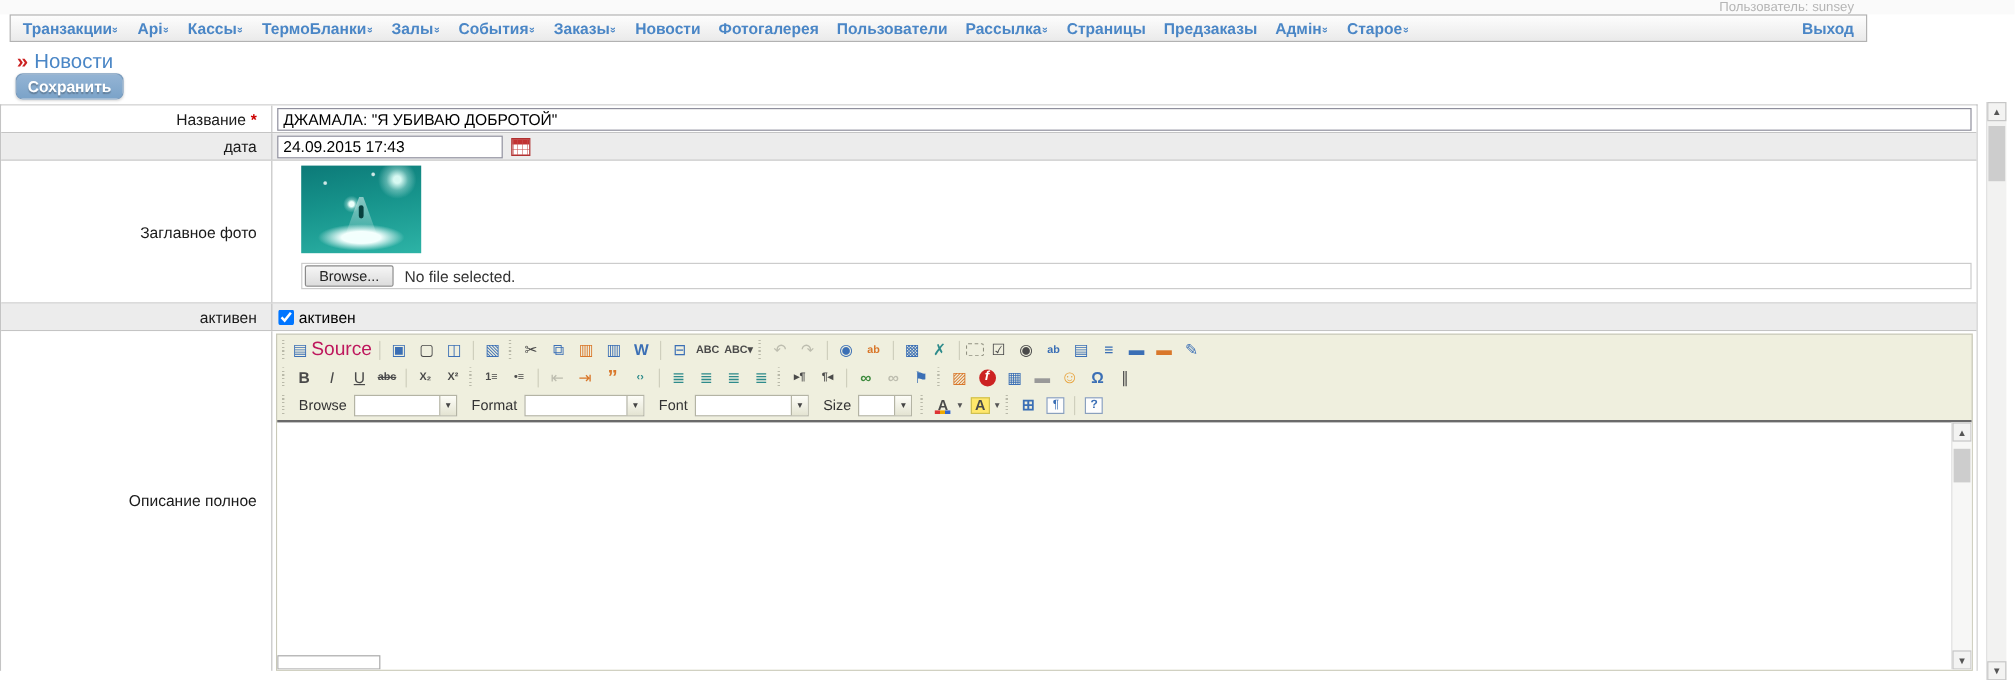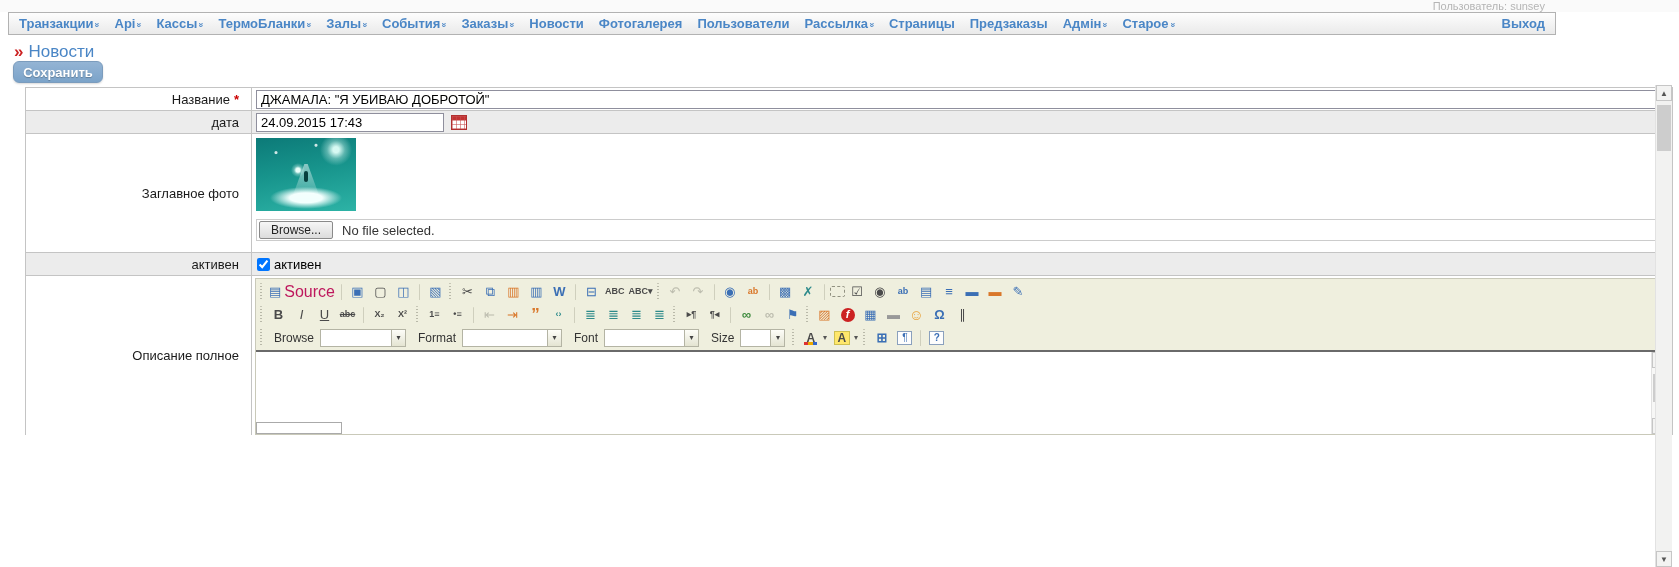--- a/index.html
+++ b/index.html
@@ -22,27 +22,27 @@
   .logout { margin-left:auto; color:#4a86c6; text-decoration:none; cursor:pointer; }
   
   .breadcrumb { position:absolute; top:42px; left:14px; font-size:17px; }
   .bc-marker { color:#cc2222; font-weight:bold; margin-right:5px; }
   .bc-link { color:#4a86c6; text-decoration:none; cursor:pointer; }
   .save-btn { position:absolute; top:61px; left:13px; width:90px; height:22px;
     background:linear-gradient(#94b4d4,#7ba3c9); border:1px solid #7b9cbd; border-radius:6px;
     color:#fff; font-weight:bold; font-size:13px; font-family:inherit;
     text-shadow:0 1px 1px rgba(0,0,0,.25); box-shadow:0 1px 2px rgba(0,0,0,.15); cursor:pointer; }
   
-  .form { position:absolute; top:87px; left:0; width:1648px; height:348px;
+  .form { position:absolute; top:87px; left:0; width:1648px; height:472px;
     display:flex; flex-direction:column;
-    border-top:1px solid #c4c4c4; border-left:1px solid #c4c4c4; border-right:1px solid #c4c4c4;margin-left:25px; }
+    border-top:1px solid #c4c4c4; border-left:1px solid #c4c4c4; border-right:1px solid #c4c4c4; }
   .frow { display:flex; border-bottom:1px solid #c4c4c4; background:#fff; }
   .frow.alt { background:#ececec; }
   .h23 { height:23px; min-height:23px; }
-  .photo-row { height:119px; min-height:119px; }
+  .photo-row { height:119px; min-height:119px;gap:20px; }
   .editor-row { flex:1; min-height:0; border-bottom:none; }
   .flabel { width:226px; min-width:226px; border-right:1px solid #c4c4c4;
     display:flex; align-items:center; justify-content:flex-end; padding-right:12px; gap:4px; color:#1a1a1a; }
   .req { color:#cc0000; font-weight:bold; }
   .fvalue { flex:1; display:flex; align-items:center; padding:0 4px; min-width:0; }
   .text-input { height:19px; border:1px solid #8f8f9d; font-family:inherit; font-size:13px; padding:1px 4px; background:#fff; }
   .title-input { flex:1; }
   .date-input { width:188px; }
   .cal-icon { width:16px; height:15px; margin-left:7px; cursor:pointer; border:1px solid #b03030;
     background:

